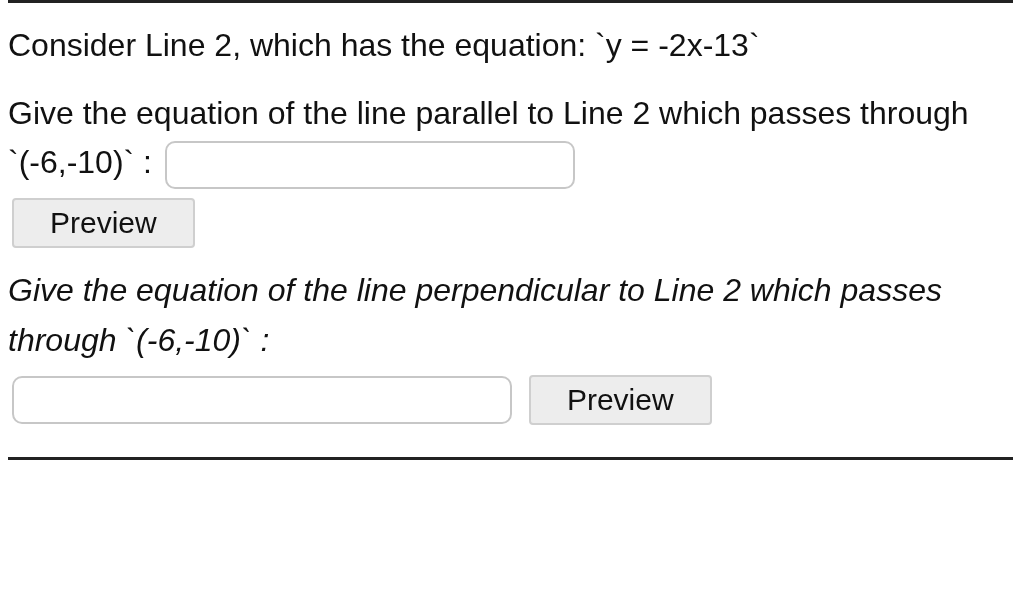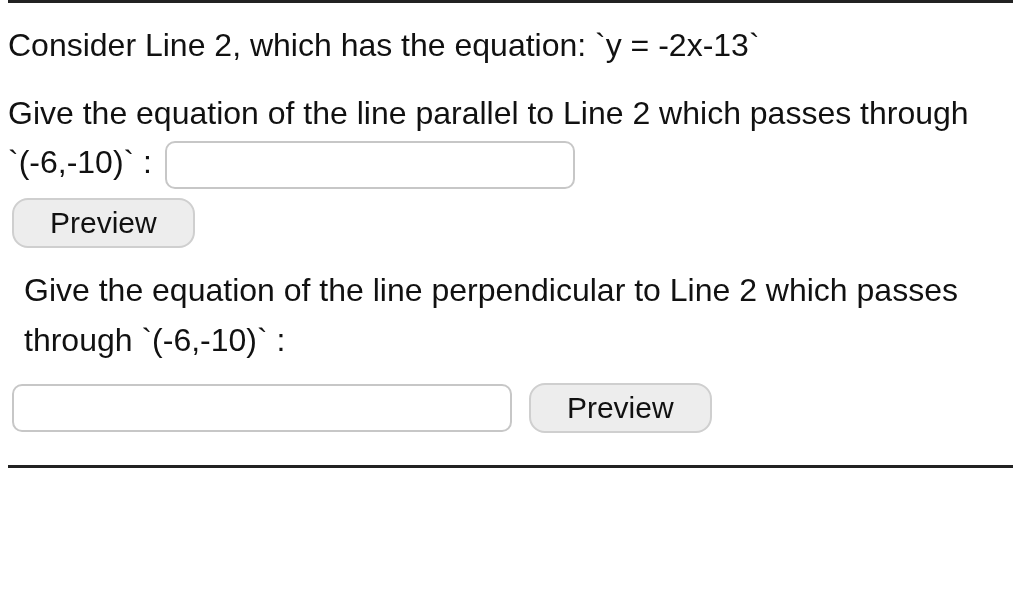--- a/index.html
+++ b/index.html
@@ -43,30 +43,30 @@
   }
   .btn {
     display: inline-block;
     vertical-align: middle;
     min-width: 150px;
     padding: 6px 36px;
     font-size: 30px;
     font-family: inherit;
     background: #ededed;
     border: 2px solid #cfcfcf;
-    border-radius: 16px;
+    border-radius: 4px;
     color: #111;
     cursor: pointer;
     box-sizing: border-box;
     margin: 0 4px;
   }
   .row {
     margin-top: 8px;
   }
-  .tight p { margin: 16px; }
+  .tight p { margin: 0; font-style: italic; }
 </style>
 </head>
 <body>
 
 <hr class="hr">
 
 <div class="section">
   <span>Consider Line 2, which has the equation:  `y = -2x-13`</span>
 </div>
 

